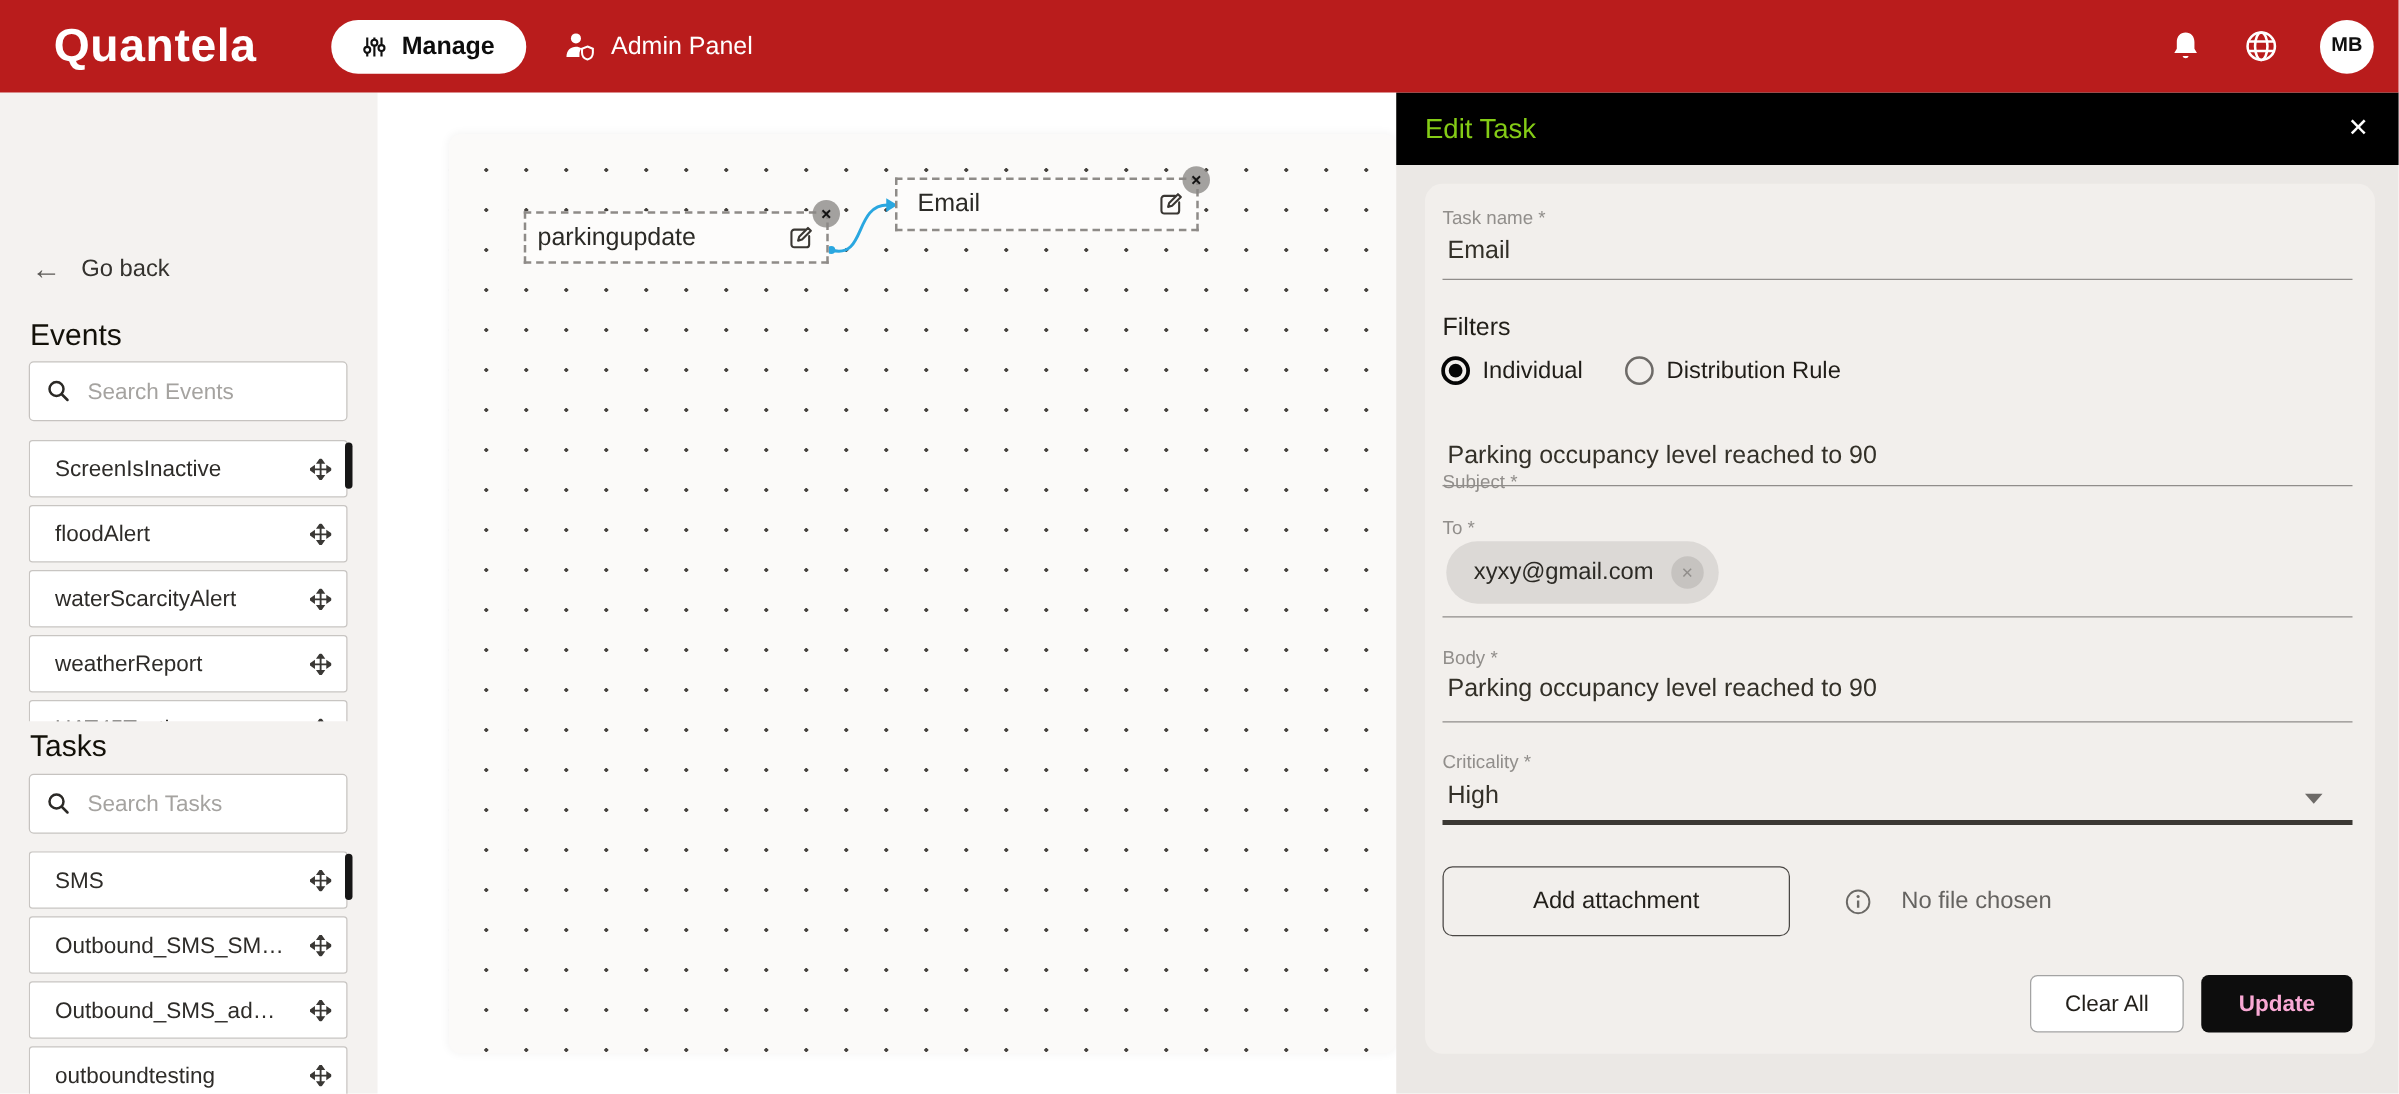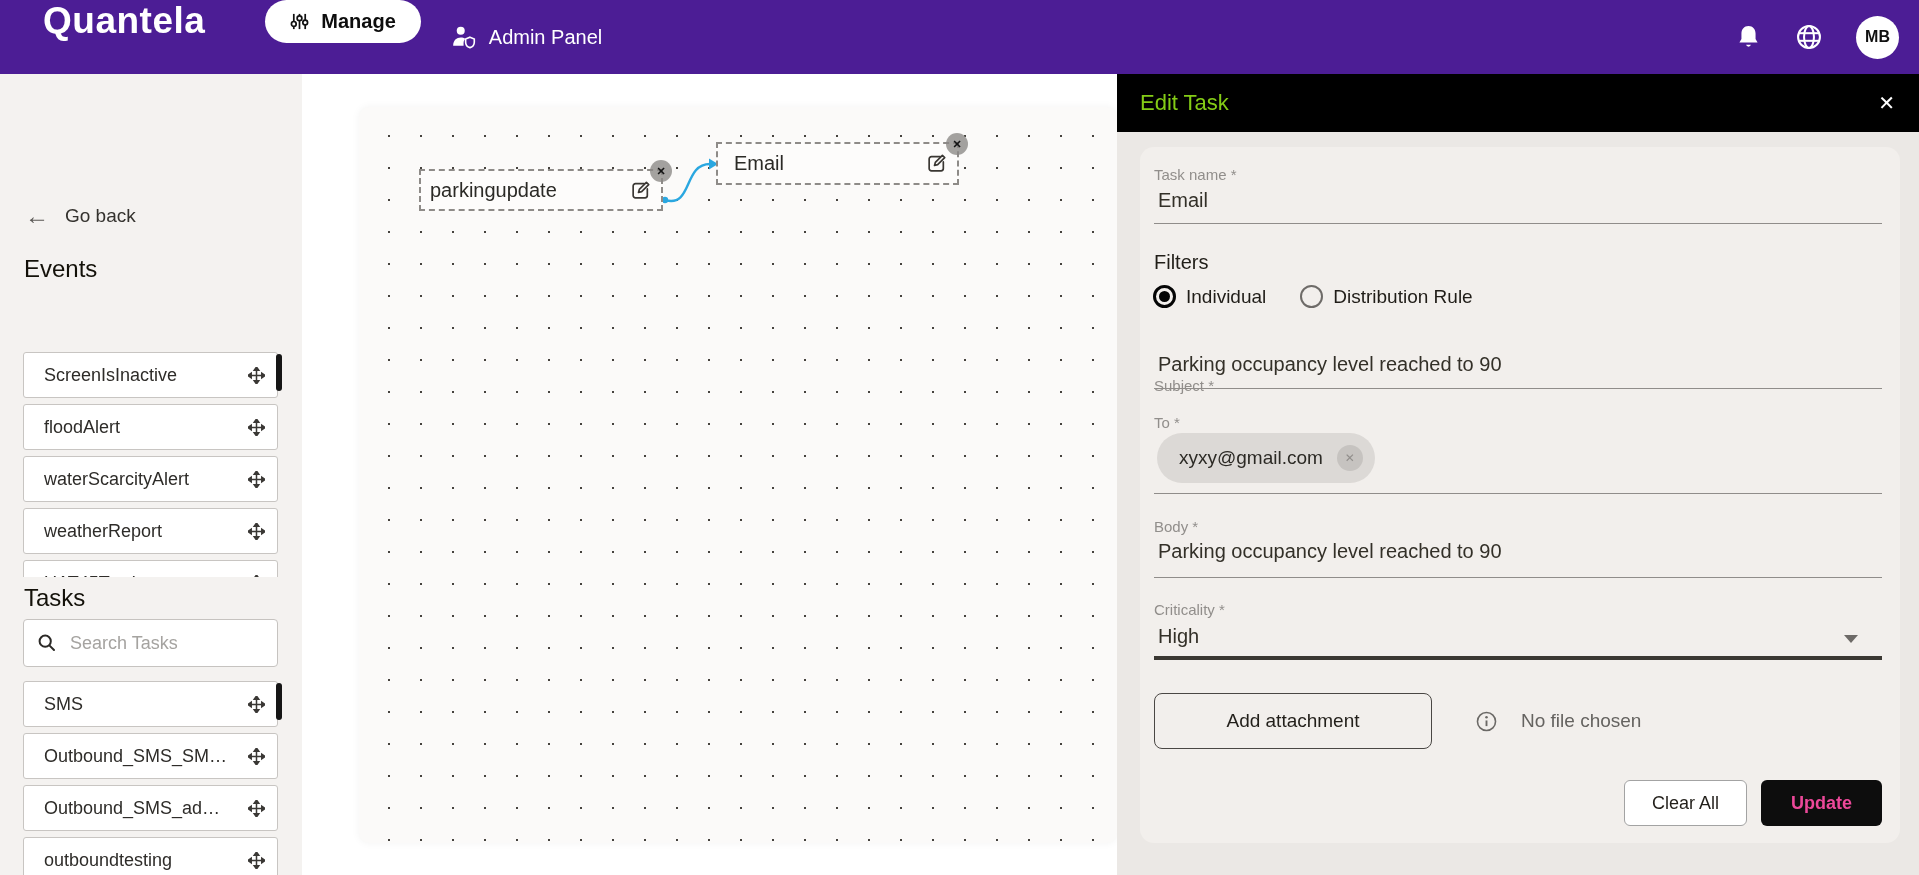--- a/index.html
+++ b/index.html
@@ -1,20 +1,20 @@
 <!DOCTYPE html>
 <html><head>
 <meta charset="utf-8">
 <style>
   html,body{margin:0;padding:0;background:#fff;}
   body{width:1919px;height:875px;overflow:hidden;font-family:"Liberation Sans",sans-serif;-webkit-font-smoothing:antialiased;}
   .app{position:relative;width:1919px;height:875px;}
 
   
-  .topbar{position:absolute;left:0;top:0;width:1919px;height:74px;background:#4c1d95;display:flex;z-index:5;}
+  .topbar{position:absolute;left:0;top:0;width:1919px;height:74px;background:#b91c1c;display:flex;align-items:center;z-index:5;}
   .logo{margin-left:43px;color:#fff;font-size:37px;font-weight:800;letter-spacing:.5px;}
   .manage-pill{margin-left:60px;height:43px;border:none;border-radius:22px;background:#fff;color:#0d0d0d;
     display:flex;align-items:center;gap:12px;padding:0 25px;font-size:20px;font-weight:600;font-family:inherit;cursor:pointer;}
   .admin-btn{margin-left:30px;display:flex;align-items:center;gap:12px;color:#fff;font-size:20px;cursor:pointer;}
   .hdr-right{margin-left:auto;display:flex;align-items:center;gap:33px;padding-right:20px;}
   .avatar{width:43px;height:43px;border-radius:50%;background:#fff;display:flex;align-items:center;justify-content:center;
     font-size:16px;font-weight:700;color:#101010;cursor:pointer;}
 
   
   .sidebar{position:absolute;left:0;top:74px;width:302px;height:801px;background:#f4f2f0;}
@@ -74,21 +74,21 @@
   .thickline{position:absolute;left:14px;right:18px;top:509px;height:4px;background:#3b3833;}
   .caret{position:absolute;right:42px;top:488px;width:0;height:0;border-left:7px solid transparent;border-right:7px solid transparent;
     border-top:8px solid #6d6a67;cursor:pointer;}
   .attach-btn{position:absolute;left:14px;top:546px;width:278px;height:56px;background:transparent;border:1px solid #4a4744;
     border-radius:8px;font-family:inherit;font-size:19px;color:#221f1a;cursor:pointer;}
   .file-row{position:absolute;left:336px;top:546px;height:56px;display:flex;align-items:center;gap:24px;font-size:19px;color:#656360;}
   .actions{position:absolute;right:18px;top:633px;display:flex;gap:14px;}
   .btn-clear{height:46px;padding:0 27px;background:#fff;border:1px solid #a3a3a3;border-radius:6px;
     font-family:inherit;font-size:18px;color:#221f1a;cursor:pointer;}
   .btn-update{height:46px;padding:0 30px;background:#0d0d0d;border:none;border-radius:6px;
-    font-family:inherit;font-size:18px;font-weight:600;color:#ec4899;cursor:pointer;}
+    font-family:inherit;font-size:18px;font-weight:600;color:#f9a8d4;cursor:pointer;}
 </style>
 </head>
 <body>
 
 <div class="app">
 
   <header class="topbar">
     <div class="logo">Quantela</div>
     <button class="manage-pill">
       <span style="display:flex;">
@@ -136,20 +136,29 @@
     </div>
   </header>
 
   <aside class="sidebar">
     <div class="goback">
       <span class="arr">←</span>
       <span>Go back</span>
     </div>
 
     <h2 class="side-h" id="events-h">Events</h2>
+    <div class="searchbox" id="events-search">
+      <span style="display:flex;">
+        <svg width="20" height="20" viewBox="0 0 20 20" fill="none" stroke="#2b2926" stroke-width="2" stroke-linecap="round">
+          <circle cx="8.2" cy="8.2" r="5.6"></circle>
+            <line x1="12.6" y1="12.6" x2="17" y2="17"></line>
+        </svg>
+      </span>
+      <input placeholder="Search Events" style="">
+    </div>
     <div class="list" id="events-list">
       <div class="card">
         <span class="lbl">ScreenIsInactive</span>
         <span style="display:flex;">
           <svg width="17" height="17" viewBox="0 0 18 18" fill="#3a3835" stroke="#3a3835" stroke-width="1.6">
             <line x1="9" y1="3" x2="9" y2="15"></line>
               <line x1="3" y1="9" x2="15" y2="9"></line>
             <polygon points="9,0 6.6,3.4 11.4,3.4"></polygon>
               <polygon points="9,18 6.6,14.6 11.4,14.6"></polygon>
             <polygon points="0,9 3.4,6.6 3.4,11.4"></polygon>

